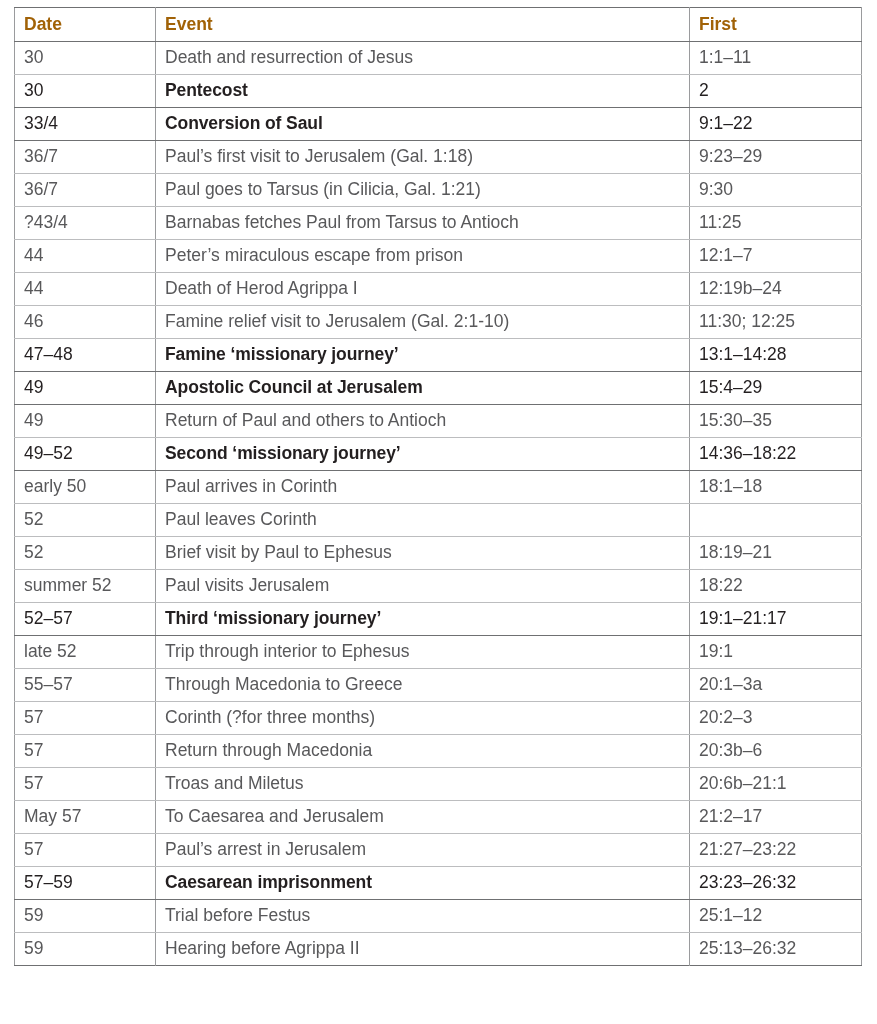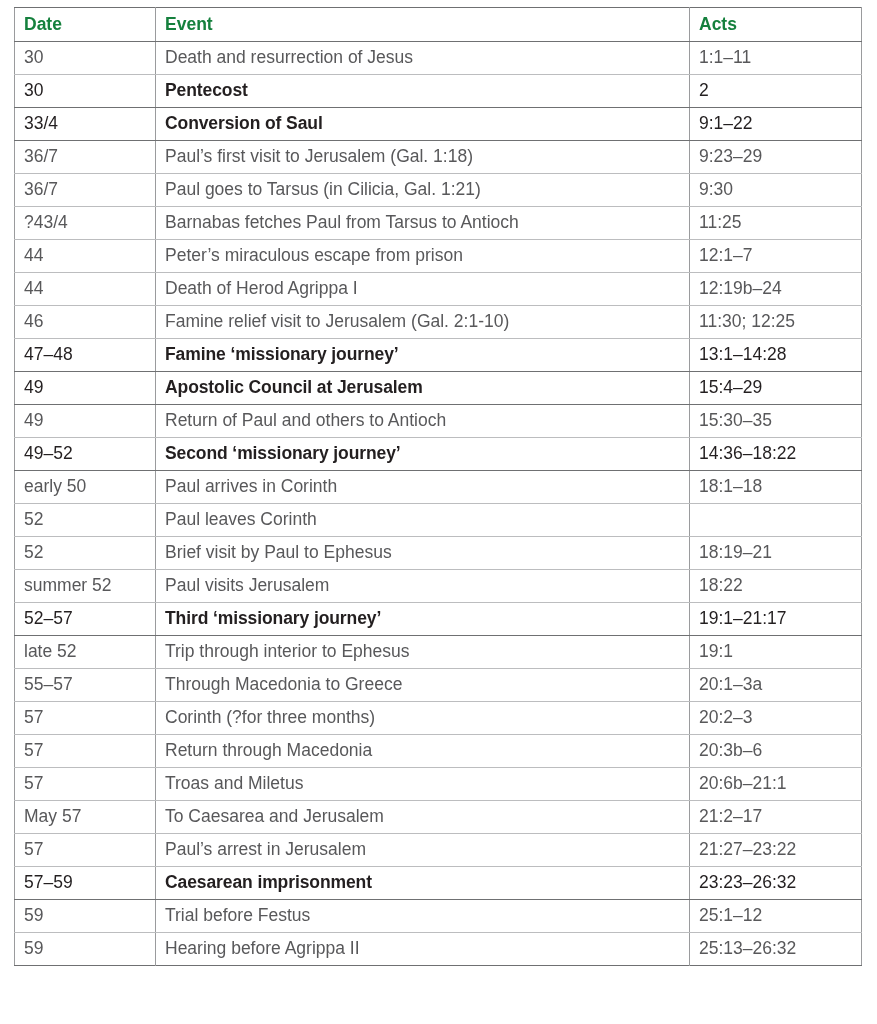--- a/index.html
+++ b/index.html
@@ -49,21 +49,21 @@
     border-right: 1px solid #9a9b9d;
     white-space: nowrap;
     overflow: hidden;
   }
   table.chronology td.col-last,
   table.chronology th.col-last {
     border-right: none;
   }
 
   table.chronology thead th {
-    color: #15803d;
+    color: #a16207;
     font-weight: bold;
     font-size: 17.5px;
     border-bottom: 1.5px solid #6f7072;
     height: 33px;
   }
 
   
   table.chronology tr.row-strong td {
     color: #231f20;
   }
@@ -91,21 +91,21 @@
   <table class="chronology">
     <colgroup>
       <col class="col-date">
       <col class="col-event">
       <col class="col-acts">
     </colgroup>
     <thead>
       <tr>
         <th class="cell-date">Date</th>
         <th class="cell-event">Event</th>
-        <th class="cell-acts col-last">Acts</th>
+        <th class="cell-acts col-last">First</th>
       </tr>
     </thead>
     <tbody id="table-body">
         <tr>
           <td class="cell-date">30</td>
           <td class="cell-event">Death and resurrection of Jesus</td>
           <td class="cell-acts col-last">1:1–11</td>
         </tr>
         <tr class="row-strong">
           <td class="cell-date">30</td>

